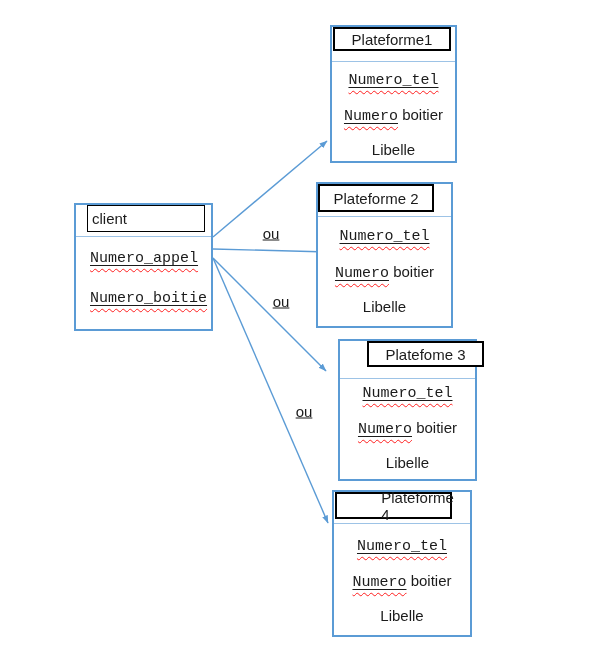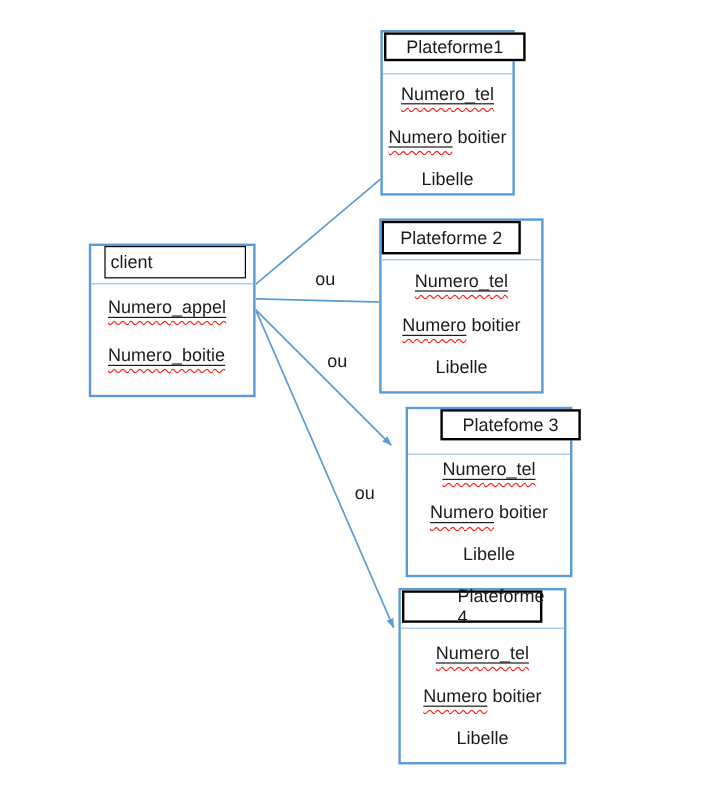--- a/index.html
+++ b/index.html
@@ -23,25 +23,25 @@
     font-size:15px;white-space:nowrap;
   }
   .row.center{text-align:center;}
   .row.left{padding-left:14px;}
   .u{
     text-decoration:underline;text-decoration-color:#1b1b1b;
     text-decoration-thickness:1px;text-underline-offset:3px;
   }
   .sq{
     text-decoration:underline wavy #ff1f1f;
-    text-decoration-thickness:1px;text-underline-offset:6px;
+    text-decoration-thickness:1px;text-underline-offset:6px;font-family:Liberation Mono, monospace;
   }
   .conn-label{
     position:absolute;transform:translate(-50%,-50%);
-    font-size:15px;color:#1b1b1b;
+    font-size:15px;color:#1b1b1b;text-decoration:underline;
   }
 </style>
 </head>
 <body>
 
 <div class="canvas">
 
   <svg class="arrows" width="601" height="667" viewBox="0 0 601 667" xmlns="http://www.w3.org/2000/svg">
     <defs>
       <marker id="ah" markerWidth="9" markerHeight="8" refX="7.5" refY="3" orient="auto" markerUnits="userSpaceOnUse">
@@ -64,21 +64,21 @@
     </div>
     <div class="sep" style="top:31px;"></div>
     <div class="row left" style="top:40px;">
       <span class="u"><span class="sq">Numero_appel</span></span>
     </div>
     <div class="row left" style="top:80px;">
       <span class="u"><span class="sq">Numero_boitie</span></span>
     </div>
   </div>
 
-  <div class="entity" style="left:317px;top:25px;width:112px;height:138px;">
+  <div class="entity" style="left:330px;top:25px;width:127px;height:138px;">
     <div class="etitle" style="left:1px;top:0px;width:118px;height:24px;">
       <span>Plateforme1</span>
     </div>
     <div class="sep" style="top:34px;"></div>
     <div class="row center" style="top:40px;">
       <span class="u"><span class="sq">Numero_tel</span></span>
     </div>
     <div class="row center" style="top:76px;">
       <span class="u"><span class="sq">Numero</span></span><span> boitier</span>
     </div>

